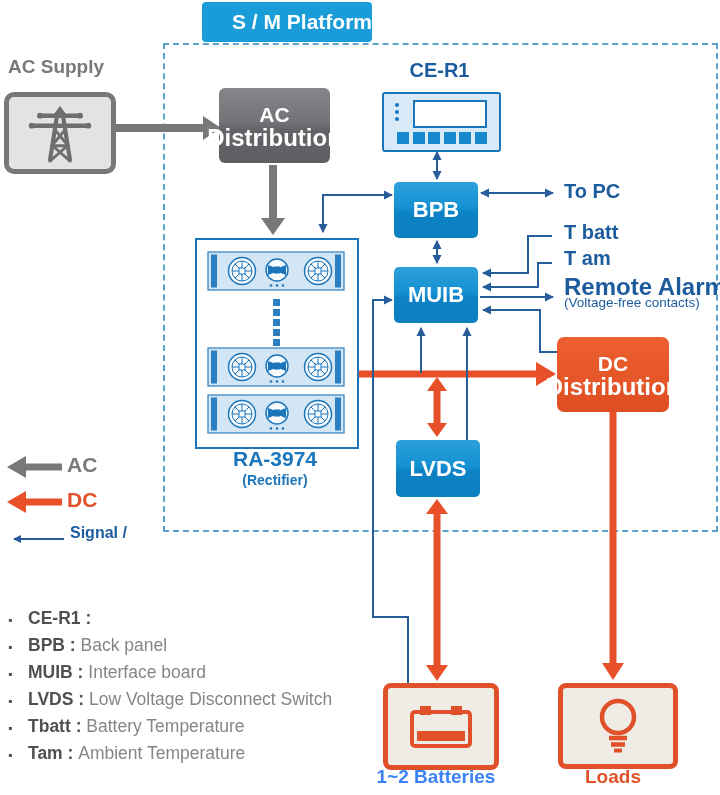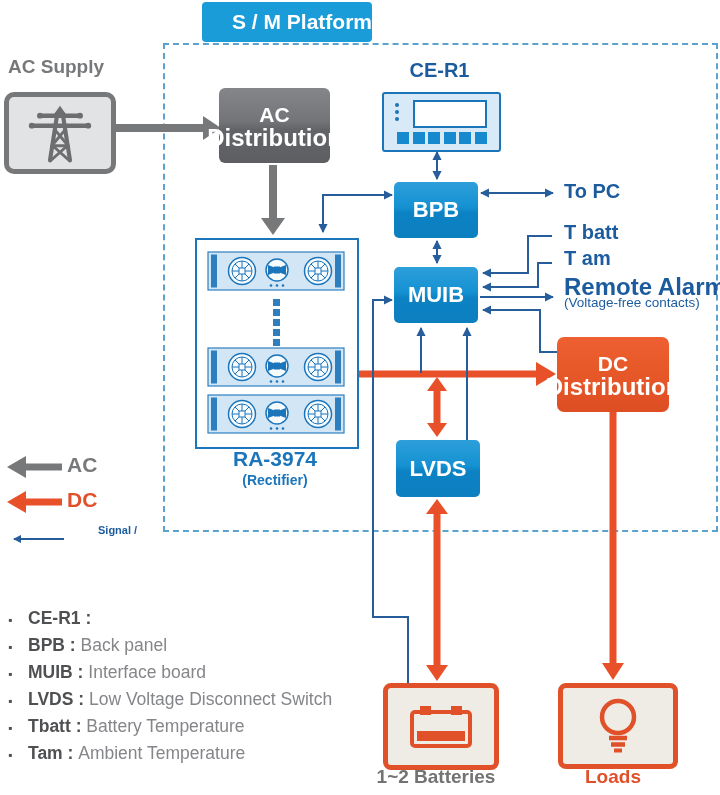--- a/index.html
+++ b/index.html
@@ -58,25 +58,25 @@
   .navy{color:#1c5c9e;}
   .ac-supply-label{left:8px;top:56px;font-size:19px;font-weight:700;color:#77787a;}
   .ce-r1-label{left:382px;top:59px;width:115px;text-align:center;font-size:20px;font-weight:700;}
   .to-pc-label{left:564px;top:180px;font-size:20px;font-weight:700;}
   .t-batt-label{left:564px;top:221px;font-size:20px;font-weight:700;}
   .t-am-label{left:564px;top:247px;font-size:20px;font-weight:700;}
   .remote-label{left:564px;top:273px;font-size:24px;font-weight:700;}
   .vfree-label{left:564px;top:295px;font-size:13.5px;font-weight:400;}
   .ra-label{left:195px;top:447px;width:160px;text-align:center;font-size:21px;font-weight:700;color:#1b75bb;}
   .ra-sub{left:195px;top:472px;width:160px;text-align:center;font-size:14px;font-weight:600;color:#1b75bb;}
-  .batt-label{left:358px;top:766px;width:156px;text-align:center;font-size:19px;font-weight:700;color:#737373;}
+  .batt-label{left:358px;top:766px;width:156px;text-align:center;font-size:19px;font-weight:700;color:#3b82f6;}
   .loads-label{left:558px;top:766px;width:110px;text-align:center;font-size:19px;font-weight:700;color:#e0512a;}
   .leg-ac{left:67px;top:453px;font-size:21px;font-weight:700;color:#77787a;}
   .leg-dc{left:67px;top:488px;font-size:21px;font-weight:700;color:#e0512a;}
-  .leg-sig1{left:70px;top:524px;font-size:11px;font-weight:700;margin-left:28px;}
+  .leg-sig1{left:70px;top:524px;font-size:16px;font-weight:700;}
   .leg-sig2{left:70px;top:549px;font-size:17px;font-weight:700;}
 
   
   .glossary{left:8px;top:606px;z-index:6;}
   .gl-item{display:flex;align-items:baseline;line-height:25px;font-size:17.5px;}
   .gl-bullet{color:#4f5052;font-size:12px;width:20px;}
   .gl-term{font-weight:700;color:#4f5052;}
   .gl-sep{color:#4f5052;font-weight:700;white-space:pre;}
   .gl-desc{color:#85868a;font-weight:500;}
 </style>

